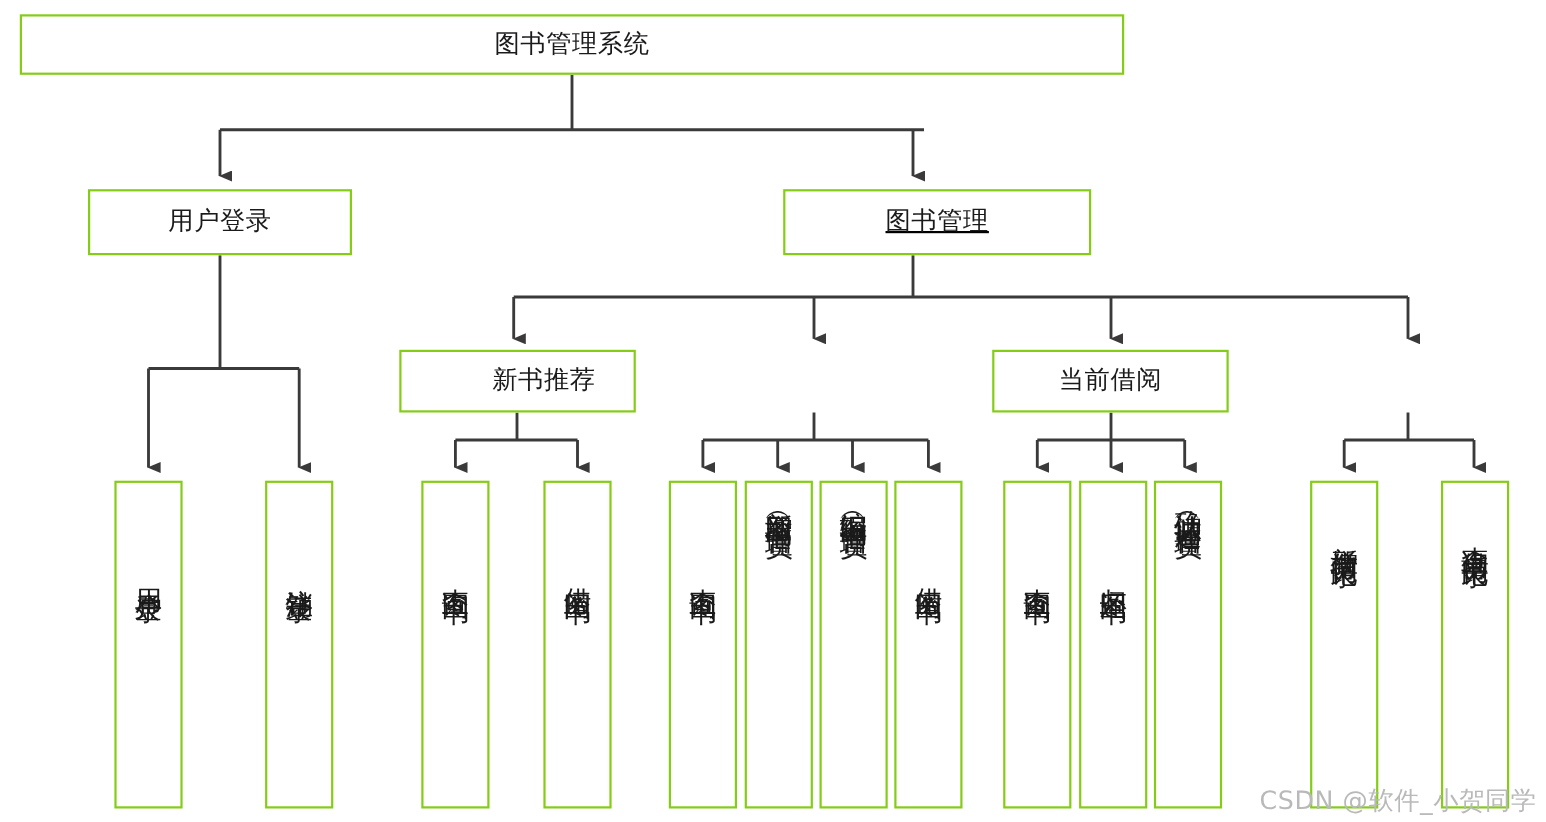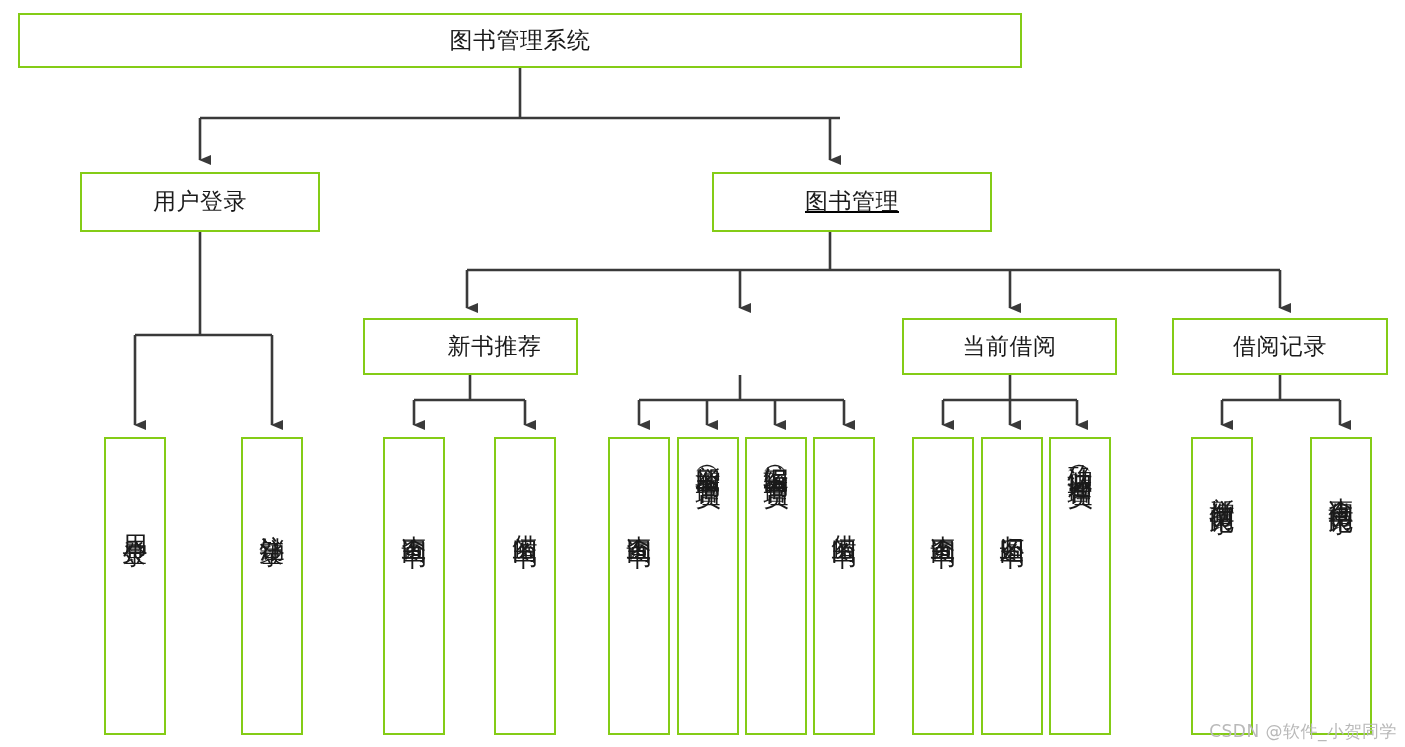--- a/index.html
+++ b/index.html
@@ -58,21 +58,21 @@
     text-orientation: upright;
     font-size: 25px;
     line-height: 1.0;
     letter-spacing: 3px;
     white-space: nowrap;
   }
   .watermark {
     position: absolute;
     right: 8px;
     bottom: 4px;
-    font-size: 17px;
+    font-size: 23px;
     color: #b9b9b9;
     white-space: nowrap;
     letter-spacing: 0.5px;
   }
 </style>
 </head>
 <body>
 
 <div id="canvas">
 
@@ -136,23 +136,20 @@
   <div class="node horiz" style="left:712px; top:172px; width:280px; height:60px;text-decoration:underline;">
     <span class="label">图书管理</span>
   </div>
 
   <div class="node horiz" style="left:363px; top:318px; width:215px; height:57px;padding-left:48px;">
     <span class="label">新书推荐</span>
   </div>
   <div class="node horiz" style="left:902px; top:318px; width:215px; height:57px;">
     <span class="label">当前借阅</span>
   </div>
-  <div class="node horiz" style="left:1172px; top:318px; width:216px; height:57px;">
-    <span class="label">借阅记录</span>
-  </div>
 
   <div class="node leaf" style="left:104px; top:437px; width:62px; height:298px;">
     <span class="label" style="margin-top:76px;">用户登录</span>
   </div>
   <div class="node leaf" style="left:241px; top:437px; width:62px; height:298px;">
     <span class="label" style="margin-top:76px;">注销登录</span>
   </div>
 
   <div class="node leaf" style="left:383px; top:437px; width:62px; height:298px;">
     <span class="label" style="margin-top:76px;">查询图书</span>

